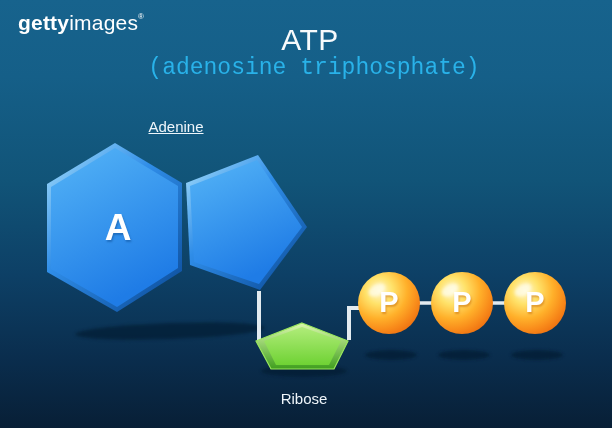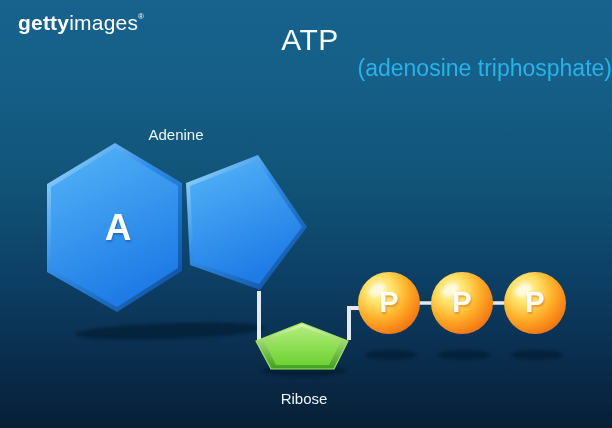--- a/index.html
+++ b/index.html
@@ -16,27 +16,27 @@
     left:18px;top:11px;color:#fff;font-size:21px;letter-spacing:.2px;
   }
   .watermark .bold{font-weight:700;}
   .watermark .light{font-weight:400;}
   .watermark .reg{font-size:8px;vertical-align:top;position:relative;top:1px;}
   .main-title{
     left:8px;right:0;top:23px;text-align:center;
     color:#f7fafc;font-size:30px;letter-spacing:.5px;
   }
   .sub-title{
-    left:16px;right:0;top:55px;text-align:right;
-    color:#29b2e9;font-size:23px;
+    left:16px;right:0;top:55px;text-align:center;
+    color:#29b2e9;font-size:23px;font-family:Liberation Mono, monospace;
   }
   .part-label{
     color:#eef5fa;font-size:15px;transform:translateX(-50%);
   }
-  .lbl-adenine{left:176px;top:126px;}
+  .lbl-adenine{left:176px;top:118px;text-decoration:underline;}
   .lbl-triphosphate{left:463px;top:238px;}
   .lbl-ribose{left:304px;top:390px;}
   .atom-letter{
     color:#ffffff;font-weight:700;transform:translate(-50%,-50%);
   }
   .letter-a{
     left:118px;top:228px;font-size:37px;
     text-shadow:1px 2px 2px rgba(12,70,140,.45);
   }
   .letter-p{

